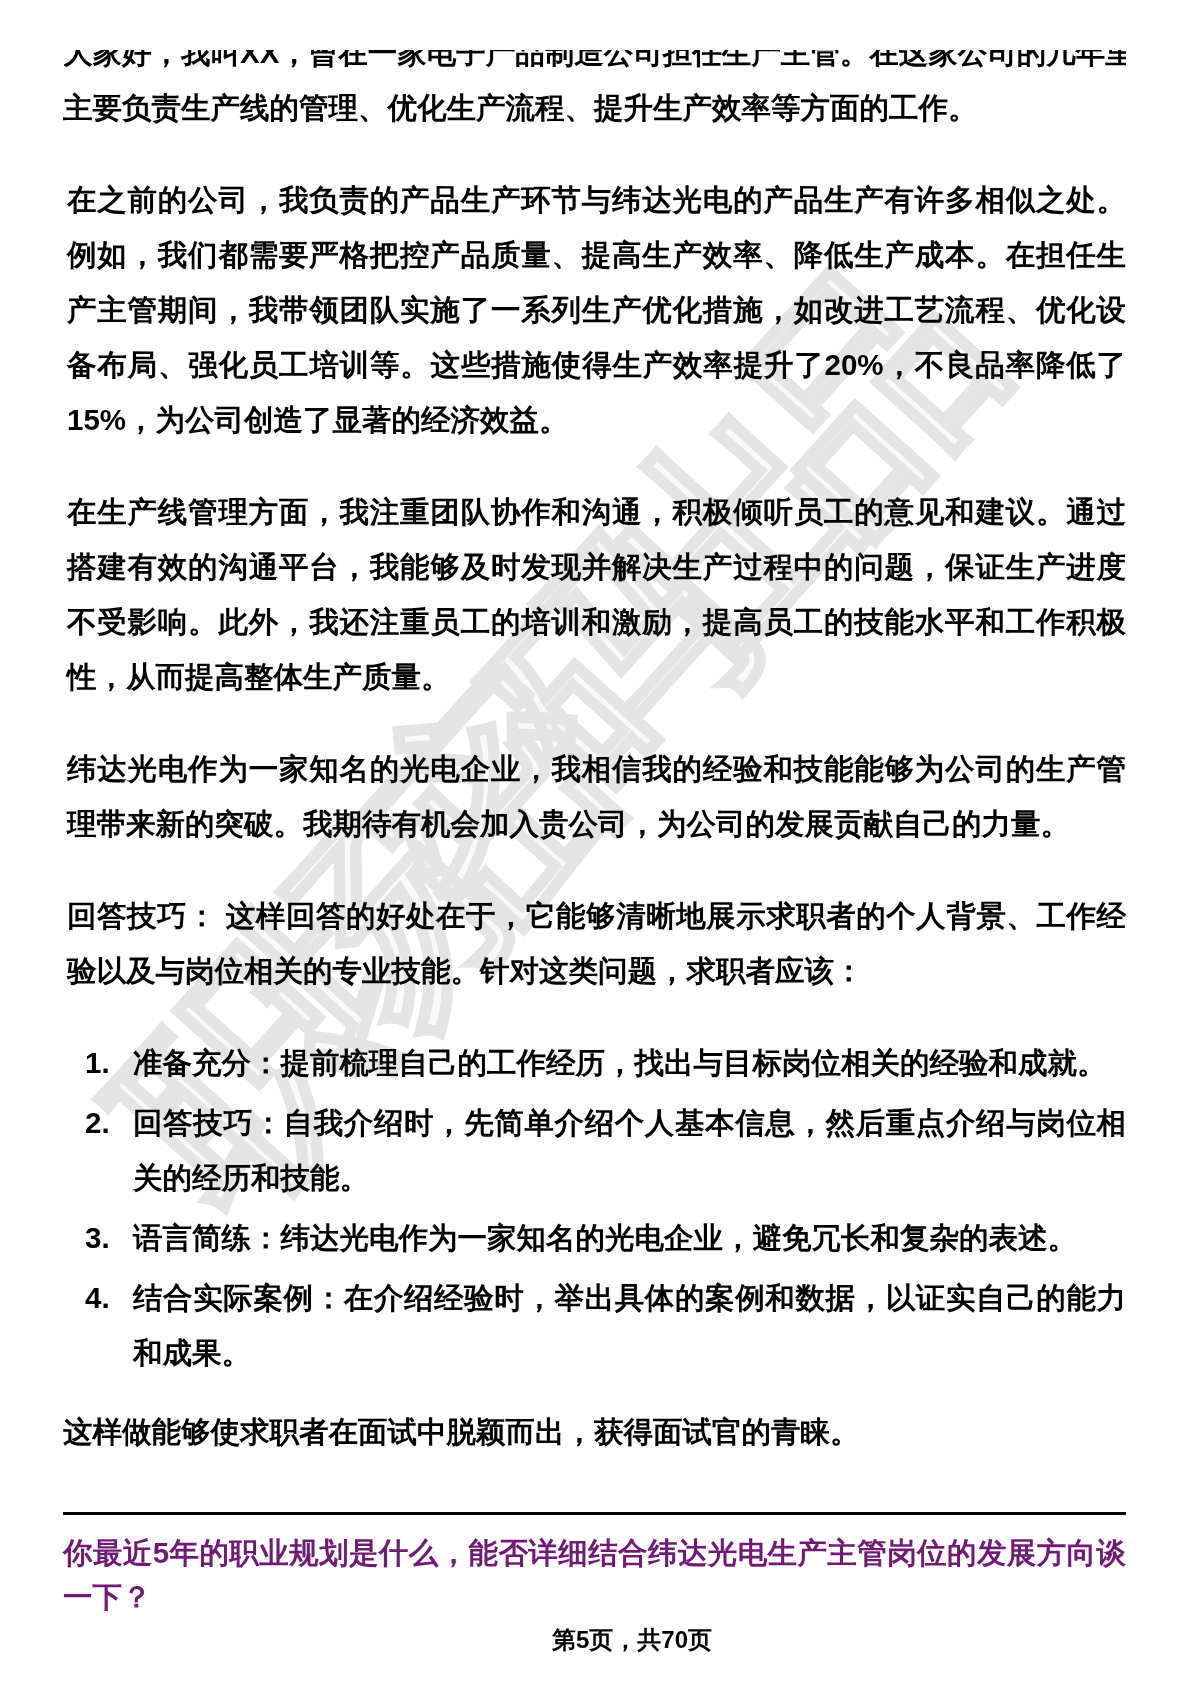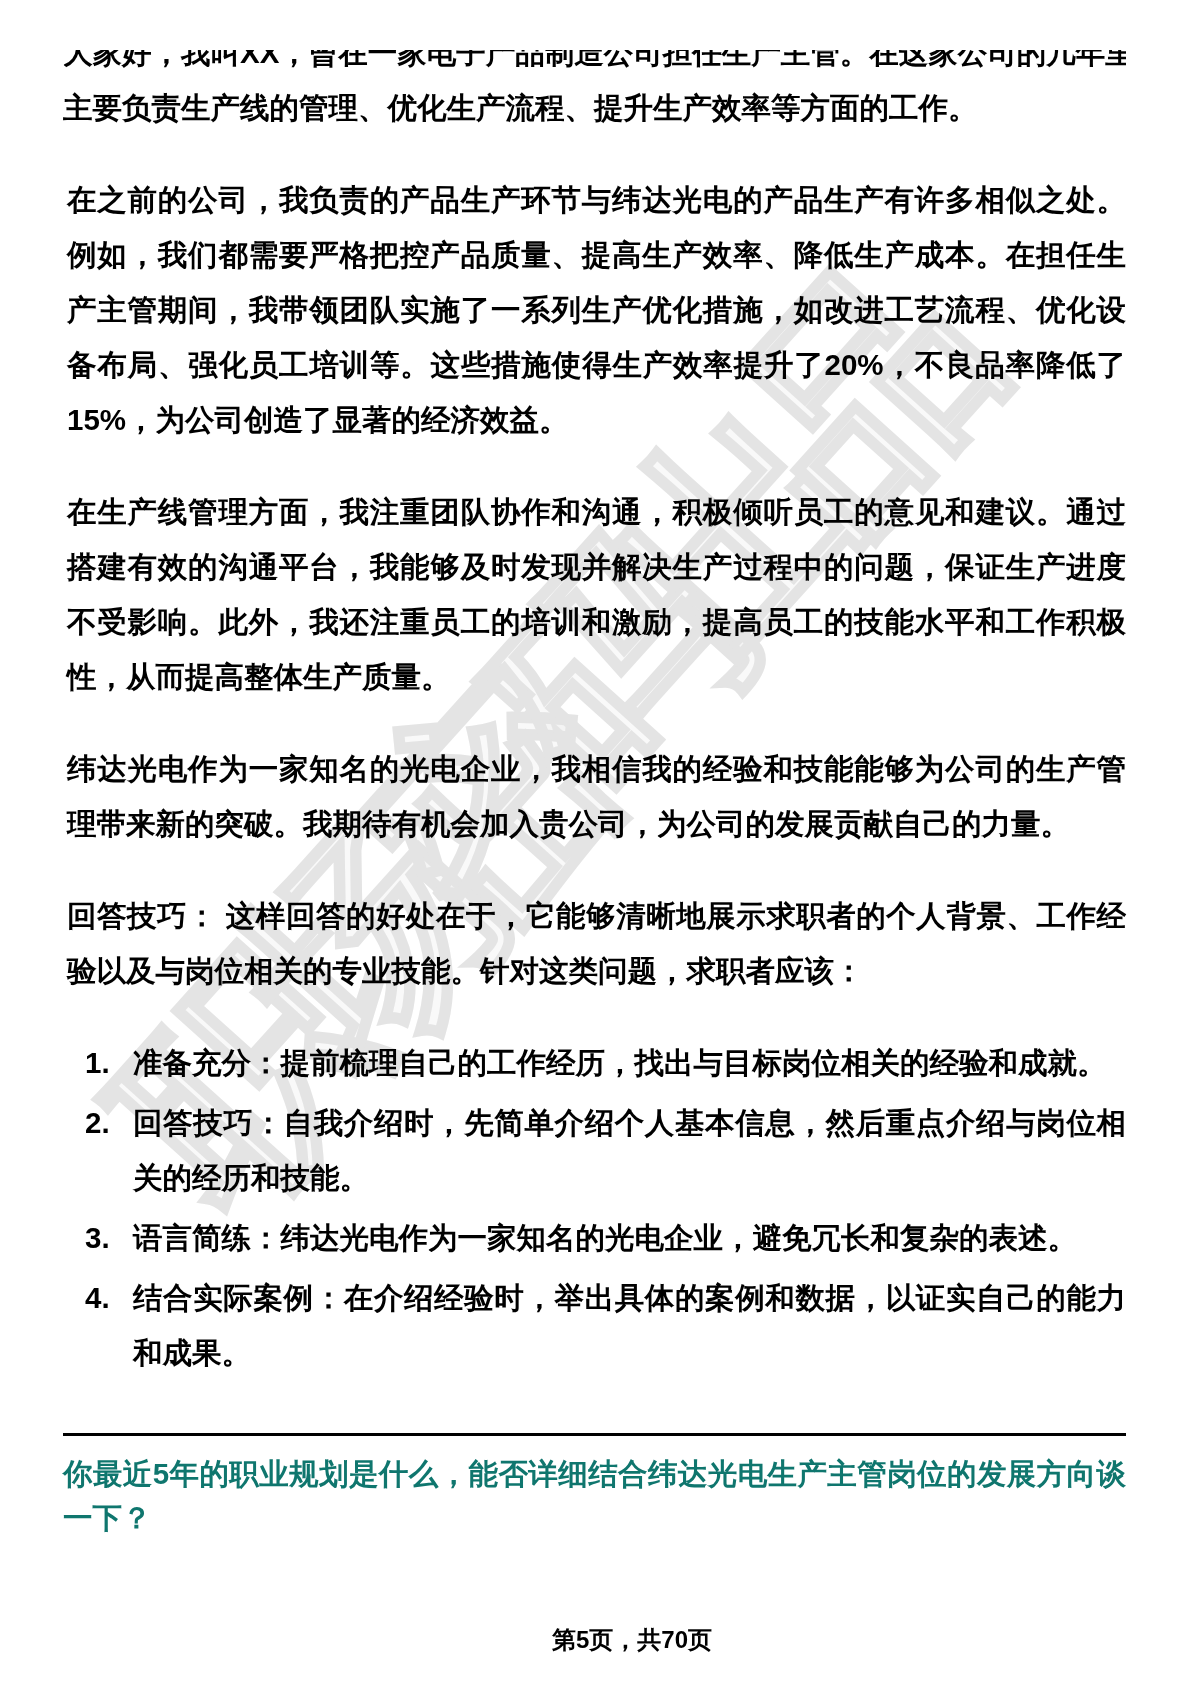--- a/index.html
+++ b/index.html
@@ -65,21 +65,21 @@
   .tip-text { flex: 1; text-align: justify; margin-left: 13px; }
   .closing { margin: 24px 0 0 0; }
   .divider {
     margin: 53px 0 0 0;
     height: 0;
     border: none;
     border-top: 3px solid #000000;
   }
   .question {
     margin: 16px 0 0 0;
-    color: #0f766e;
+    color: #701a75;
     font-weight: 700;
     line-height: 44px;
     font-size: 29.5px;
   }
   .pagefooter {
     position: absolute;
     left: 0;
     top: 1625px;
     width: 1190px;
     z-index: 1;
@@ -123,20 +123,21 @@
     <li class="tip-item">
       <span class="tip-num">3.</span>
       <span class="tip-text">语言简练：纬达光电作为一家知名的光电企业，避免冗长和复杂的表述。</span>
     </li>
     <li class="tip-item">
       <span class="tip-num">4.</span>
       <span class="tip-text">结合实际案例：在介绍经验时，举出具体的案例和数据，以证实自己的能力和成果。</span>
     </li>
   </ol>
 
+  <p class="para closing">这样做能够使求职者在面试中脱颖而出，获得面试官的青睐。</p>
 
   <hr class="divider">
 
   <p class="question">你最近5年的职业规划是什么，能否详细结合纬达光电生产主管岗位的发展方向谈一下？</p>
 
 </main>
 
 <footer class="pagefooter">第5页，共70页</footer>
 
 </body></html>

